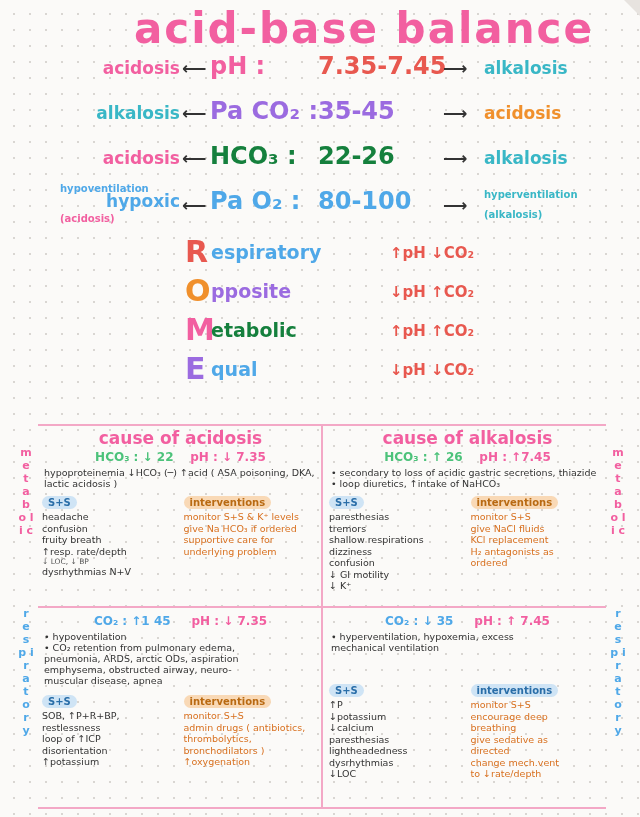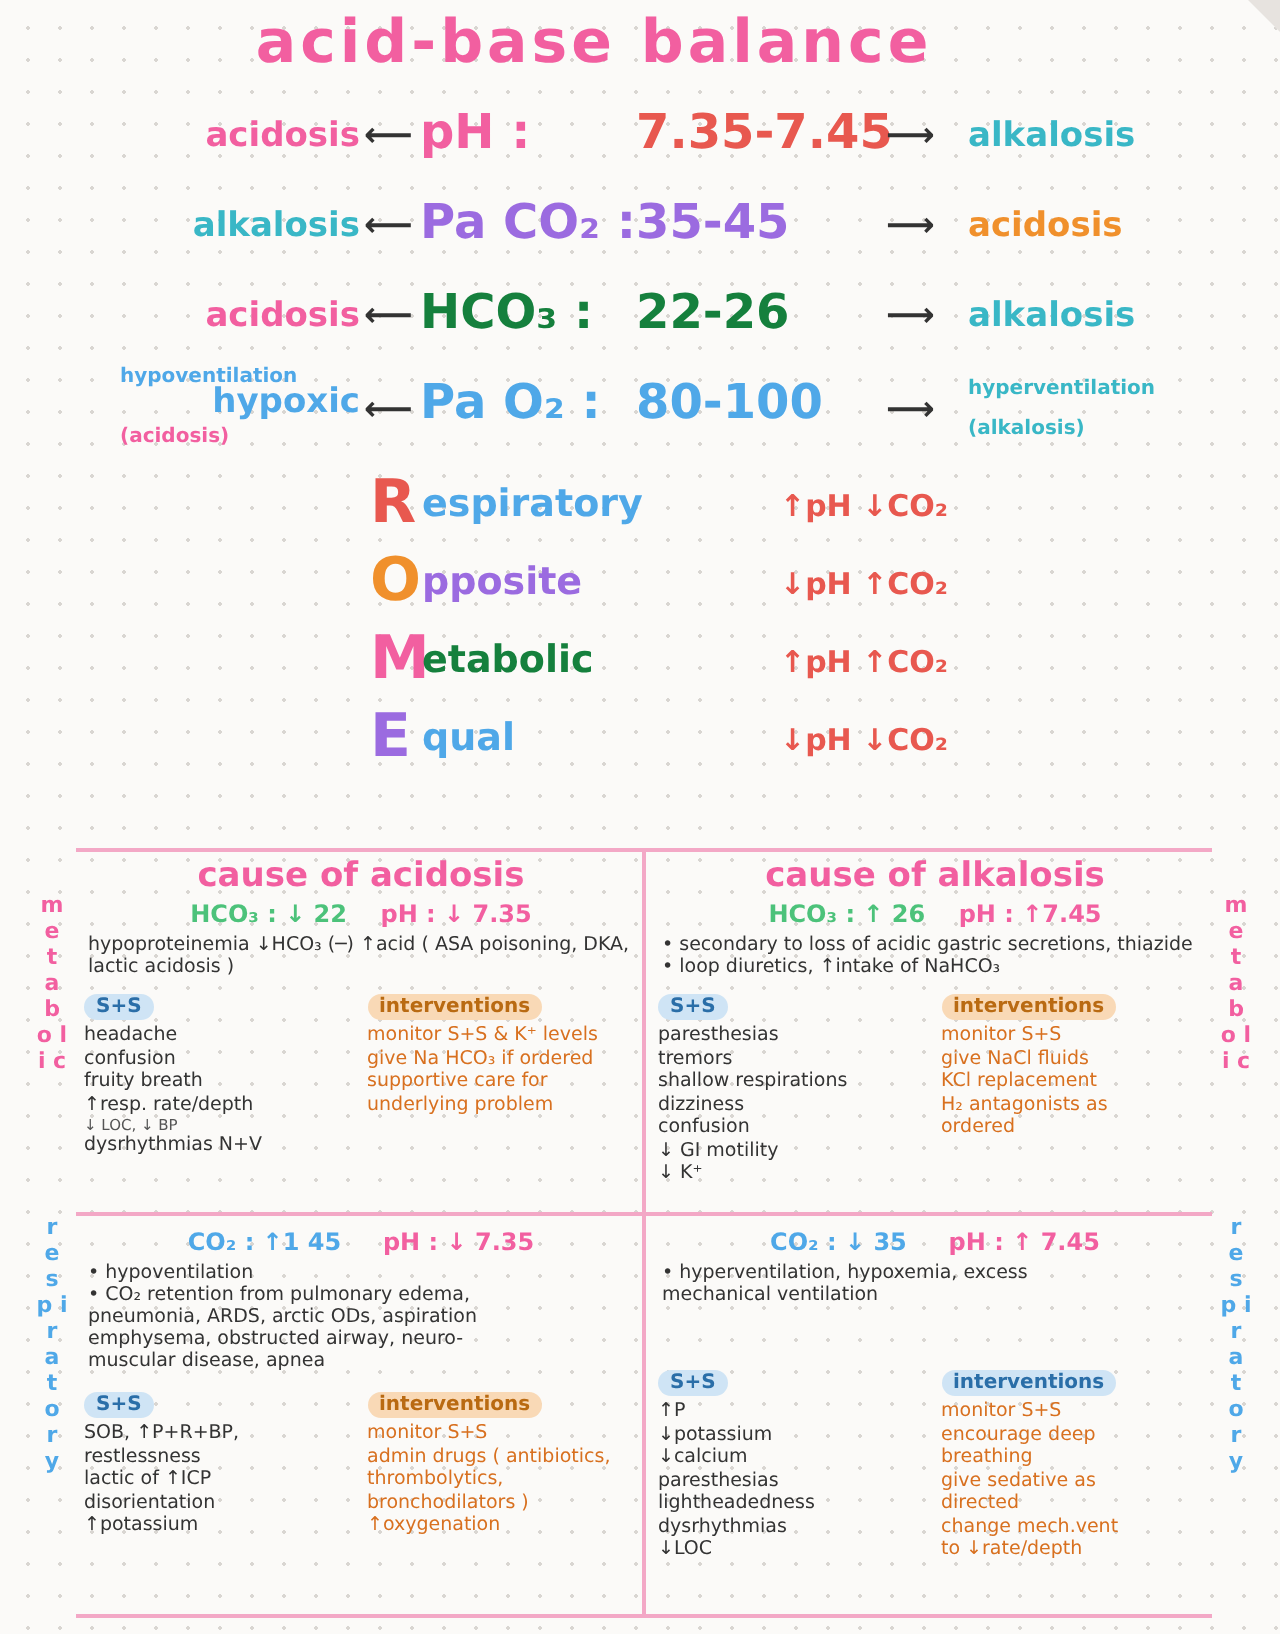--- a/index.html
+++ b/index.html
@@ -16,23 +16,23 @@
     background-color:#fbfaf8;
     background-image:radial-gradient(#d9d6d2 1px, transparent 1px);
     background-size:16px 16px;
     background-position:6px 6px;
   }
   .sheet{position:absolute;inset:0;padding:0;}
 
   
   .title{
     position:absolute;top:4px;left:0;width:594px;
-    text-align:center;
+    text-align:right;
     font-family:"DejaVu Sans", sans-serif;
-    font-size:30px;font-weight:bold;
+    font-size:42px;font-weight:bold;
     color:#f25fa0;
     letter-spacing:2px;
   }
 
   
   .rows{position:absolute;top:52px;left:0;width:528px;}
   .vrow{position:relative;height:45px;}
   .lbl-left{
     position:absolute;left:60px;width:120px;text-align:right;
     font-size:17px;font-weight:bold;top:6px;
@@ -301,21 +301,21 @@
         <div class="note" style="white-space:pre-line">• hypoventilation
 • CO₂ retention from pulmonary edema,
   pneumonia, ARDS, arctic ODs, aspiration
   emphysema, obstructed airway, neuro-
   muscular disease, apnea</div>
         <div class="twocol" style="margin-top:4px">
           <div class="col">
             <div class="pillblue">S+S</div>
             <div class="li">SOB, ↑P+R+BP,</div>
             <div class="li">restlessness</div>
-            <div class="li">lactic of ↑ICP</div>
+            <div class="li">loop of ↑ICP</div>
             <div class="li">disorientation</div>
             <div class="li">↑potassium</div>
           </div>
           <div class="col">
             <div class="pillorange">interventions</div>
             <div class="li o">monitor S+S</div>
             <div class="li o">admin drugs ( antibiotics, thrombolytics, bronchodilators )</div>
             <div class="li o">↑oxygenation</div>
           </div>
         </div>

